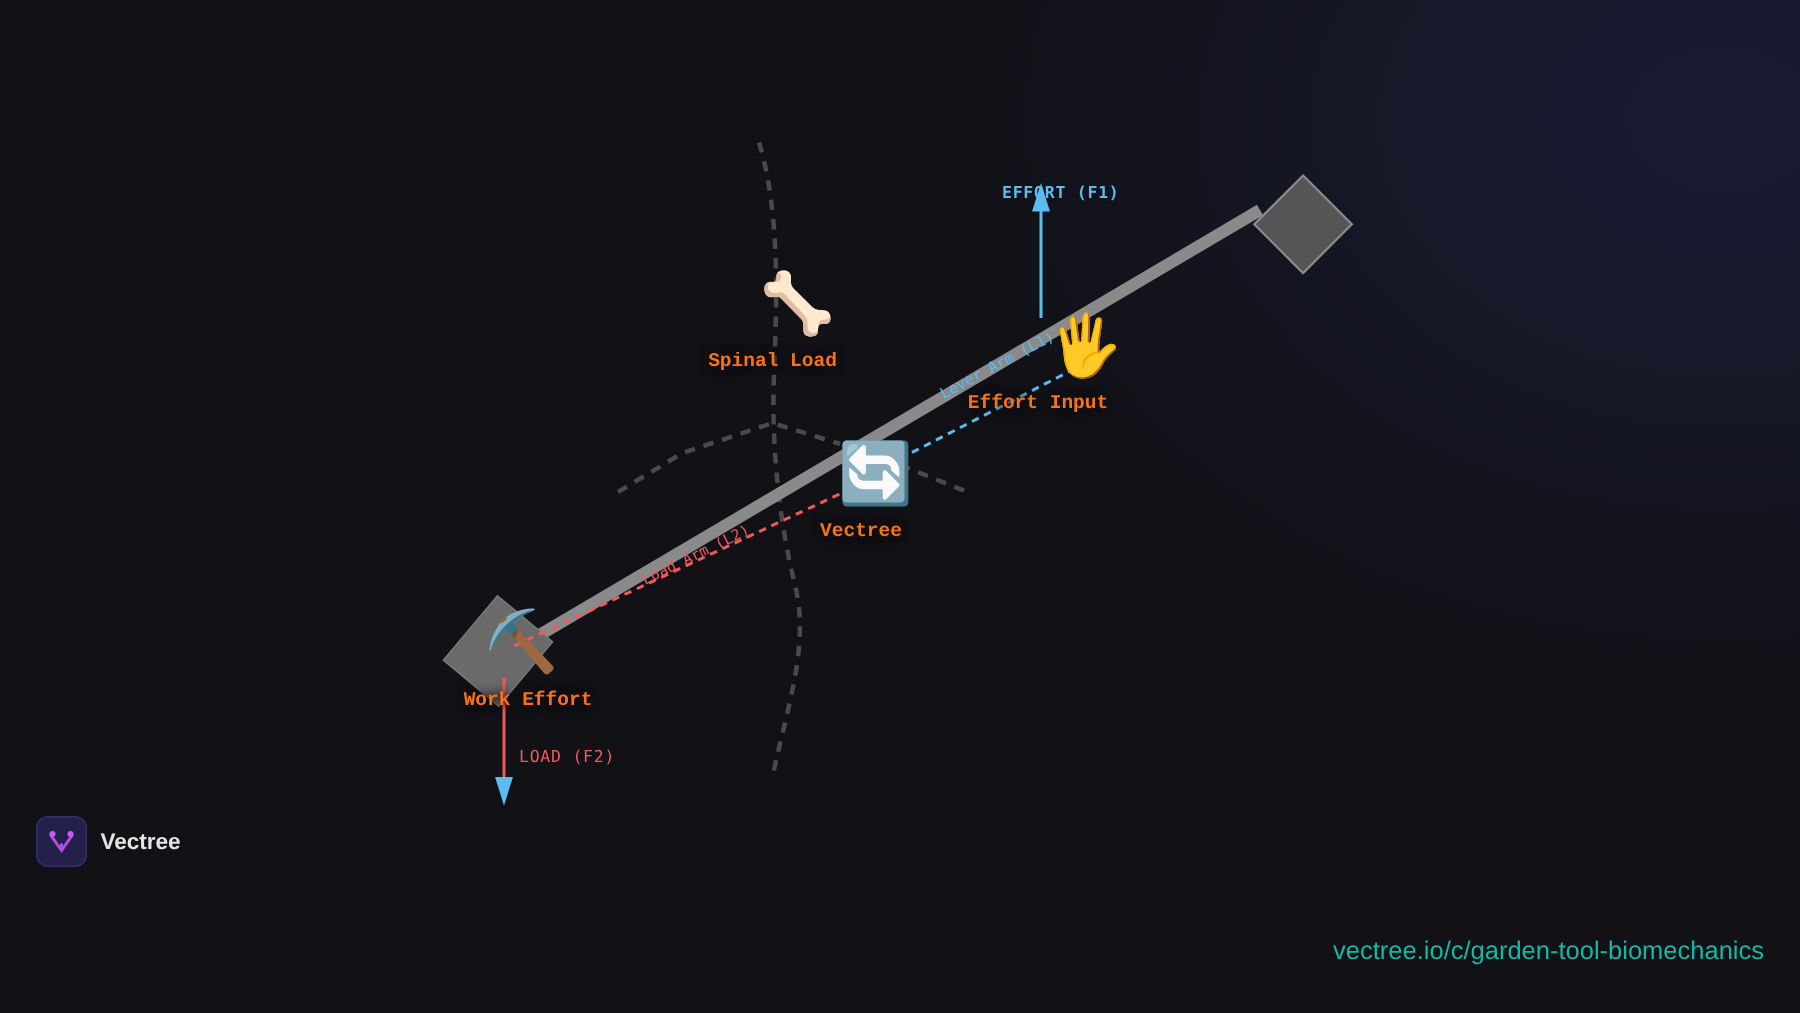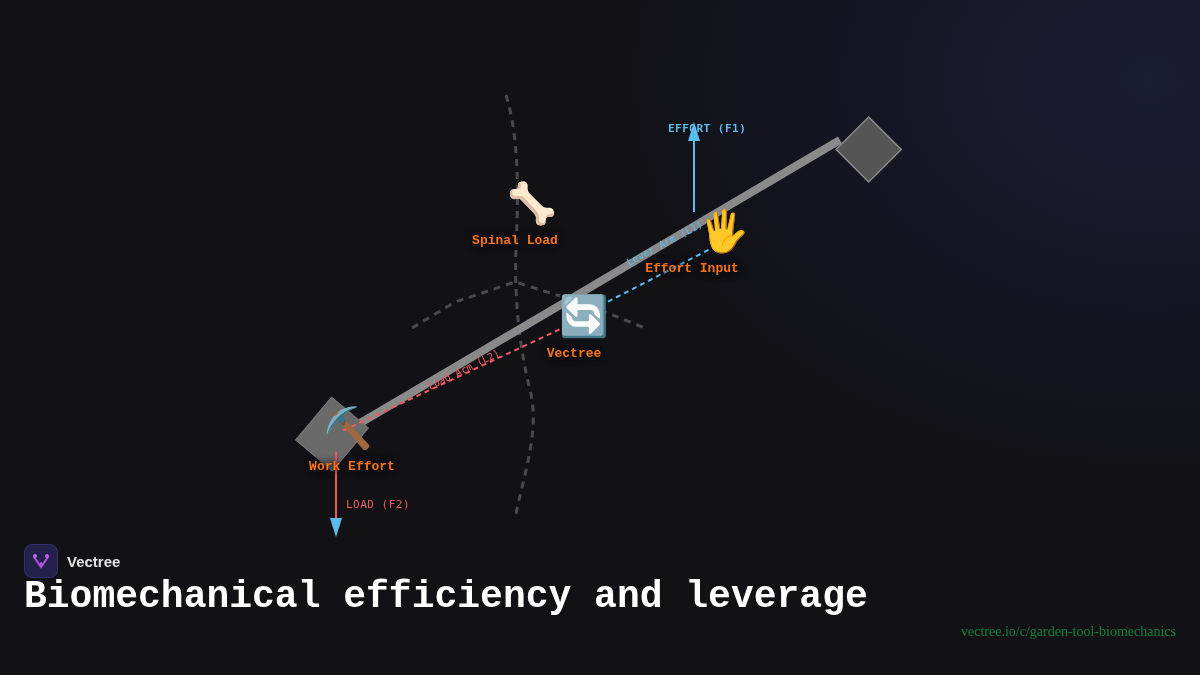--- a/index.html
+++ b/index.html
@@ -39,21 +39,21 @@
     .brand-name {
       font-family: Liberation Sans, sans-serif; font-weight: bold; font-size: 15px; color: #e4e4e4;
     }
     .title {
       position: absolute; left: 24px; top: 580px; margin: 0;
       font-family: "Liberation Mono", monospace; font-weight: bold; font-size: 38px;
       line-height: 33px; color: #ffffff; letter-spacing: 0px;
     }
     .url {
       position: absolute; right: 24px; top: 624px;
-      font-family: Liberation Serif, serif; font-size: 14px; color: #15803d;
+      font-family: Liberation Sans, sans-serif; font-size: 17px; color: #14b8a6;
     }
   </style>
 </head>
 <body>
 
 <div class="bg-glow"></div>
 
 <svg class="diagram" width="1200" height="675" viewBox="0 0 1200 675">
 
   <g fill="none" stroke="#4a4a4e" stroke-width="3" stroke-dasharray="7 6">
@@ -102,16 +102,16 @@
     <svg width="20" height="18" viewBox="0 0 20 18">
       <path d="M3 5 L10 15 L17 5 M10 15 L10 11" stroke="#b04fe0" stroke-width="2" fill="none" stroke-linecap="round"></path>
       <circle cx="4" cy="4" r="2" fill="#c060f0"></circle>
       <circle cx="16" cy="4" r="2" fill="#c060f0"></circle>
     </svg>
   </div>
   <span class="brand-name">Vectree</span>
 </div>
 
 <h1 class="title">
-  <span>Biomechanical efficiency and leverage</span><br>
+  <br>
 </h1>
 
 <div class="url">vectree.io/c/garden-tool-biomechanics</div>
 
 </body></html>

